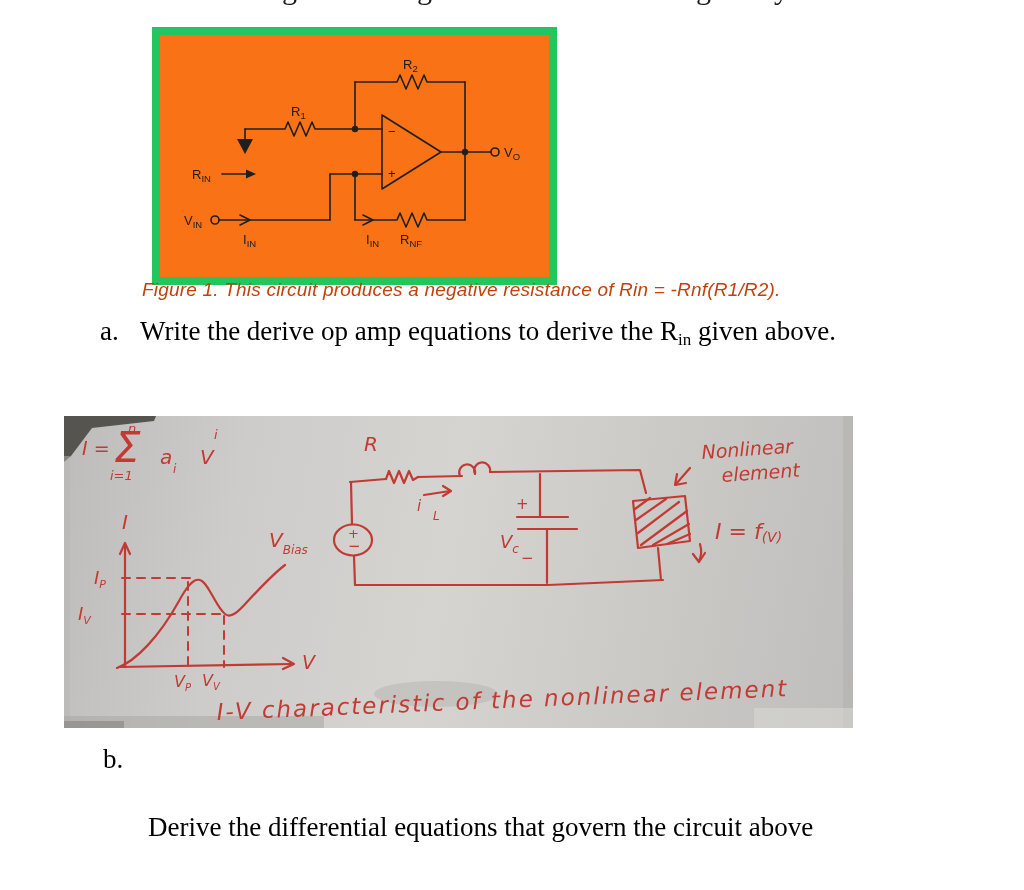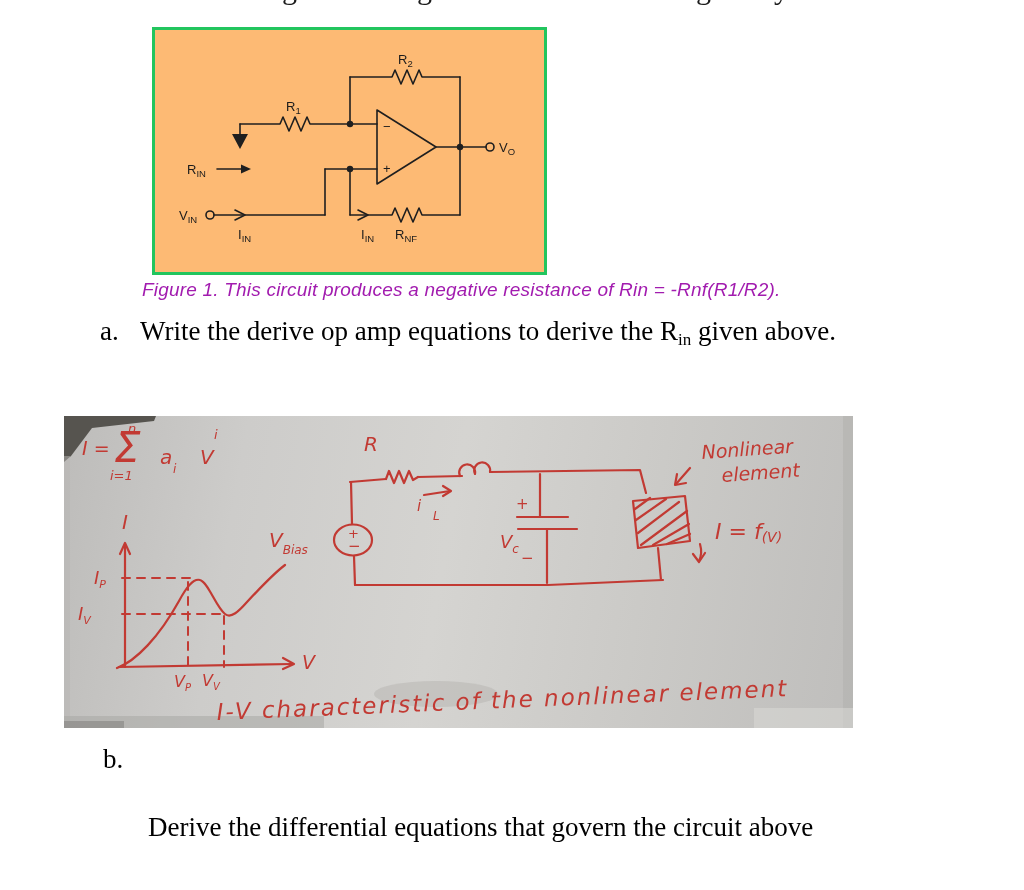--- a/index.html
+++ b/index.html
@@ -4,28 +4,28 @@
 <style>
   html,body { margin:0; padding:0; }
   body { width:1024px; height:890px; background:#ffffff; position:relative;
          font-family:"Liberation Serif", serif; overflow:hidden; }
 
   .top-clip { position:absolute; left:0; top:0; width:1024px; height:7px; overflow:hidden; }
   .top-clip span { position:absolute; top:-26px; font-family:"Liberation Serif",serif;
                    font-size:30px; line-height:30px; color:#1c1c1c; }
 
   .figure-box { position:absolute; left:152px; top:27px; width:389px; height:242px;
-                border:3px solid #22c55e; background:#fdba74; }
+                border:8px solid #22c55e; background:#f97316; }
   .figure-box svg { display:block; }
   .figline { stroke:#1f1f1f; stroke-width:1.6; fill:none; stroke-linecap:round; stroke-linejoin:round; }
   .figtext { fill:#1c1c1c; font-family:"Liberation Sans",sans-serif; font-size:13px; }
   .figsub  { font-size:9.5px; }
 
   .figure-caption { position:absolute; left:142px; top:279px;
-                    font:italic 19px "Liberation Sans",sans-serif; color:#a21caf; letter-spacing:.2px; }
+                    font:italic 19px "Liberation Sans",sans-serif; color:#c2410c; letter-spacing:.2px; }
 
   .item { position:absolute; font-size:27px; line-height:34px; color:#000; display:flex; white-space:pre-wrap; }
   .item .marker { flex:0 0 auto; }
   #item-a { left:100px; top:314px; }
   #item-a .marker { width:40px; }
   #item-b { left:103px; top:742px; }
   #item-b .marker { width:45px; }
   .ssub { font-size:17px; position:relative; top:5px; }
   .blines span { display:block; white-space:pre; }
 

